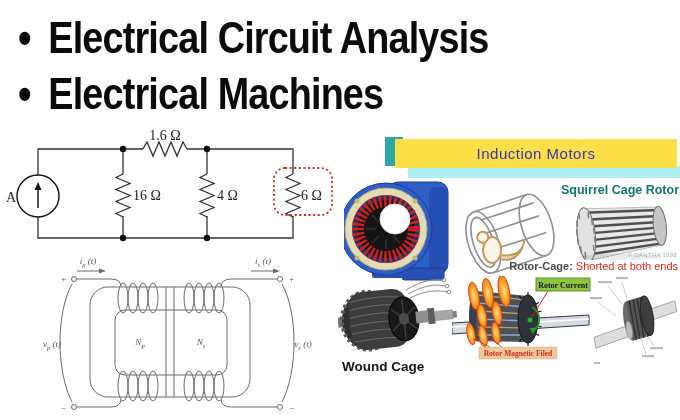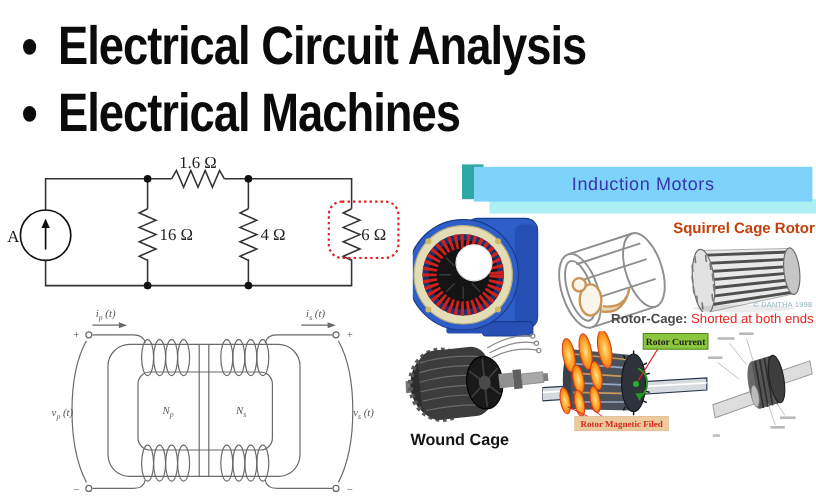--- a/index.html
+++ b/index.html
@@ -12,25 +12,25 @@
   .hdr-txt{font-size:45px;font-weight:bold;color:#0b0b0b;letter-spacing:-1px;white-space:nowrap;}
   
   .abs{position:absolute;}
   svg text{font-family:"Liberation Serif",serif;}
   .cir-lbl{font-size:14px;fill:#222;}
   .xf-lbl{font-size:9px;font-style:italic;fill:#555;}
   .xf-sign{font-size:9px;fill:#555;font-style:normal;}
   
   .teal-sq{position:absolute;left:385px;top:137px;width:18px;height:29px;background:#2EA8A4;}
   .cyan-strip{position:absolute;left:408px;top:166px;width:272px;height:12px;background:#ACF0F3;}
-  .pink-banner{position:absolute;left:395px;top:139px;width:282px;height:29px;background:#7dd3fc;
+  .pink-banner{position:absolute;left:395px;top:139px;width:282px;height:29px;background:#fde047;
                display:flex;align-items:center;justify-content:center;}
   .pink-banner span{font-size:15px;color:#3933AE;letter-spacing:0.5px;}
   .sq-title{position:absolute;left:560px;top:183px;width:120px;text-align:center;
-            font-size:12.5px;font-weight:bold;color:#c2410c;}
+            font-size:12.5px;font-weight:bold;color:#0f766e;}
   .credit{position:absolute;right:3px;top:252px;font-size:6px;color:#8FB2BC;letter-spacing:0.3px;}
   .cage-note{position:absolute;right:2px;top:260px;font-size:11px;white-space:nowrap;}
   .cage-note .pre{color:#4a4a4a;}
   .cage-note .red{color:#E8241C;}
   .wound-lbl{position:absolute;left:342px;top:359px;font-size:13.5px;font-weight:bold;color:#151515;}
   .motor-lbl{font-family:"Liberation Sans",sans-serif;font-weight:bold;}
 </style>
 </head>
 <body>
 

